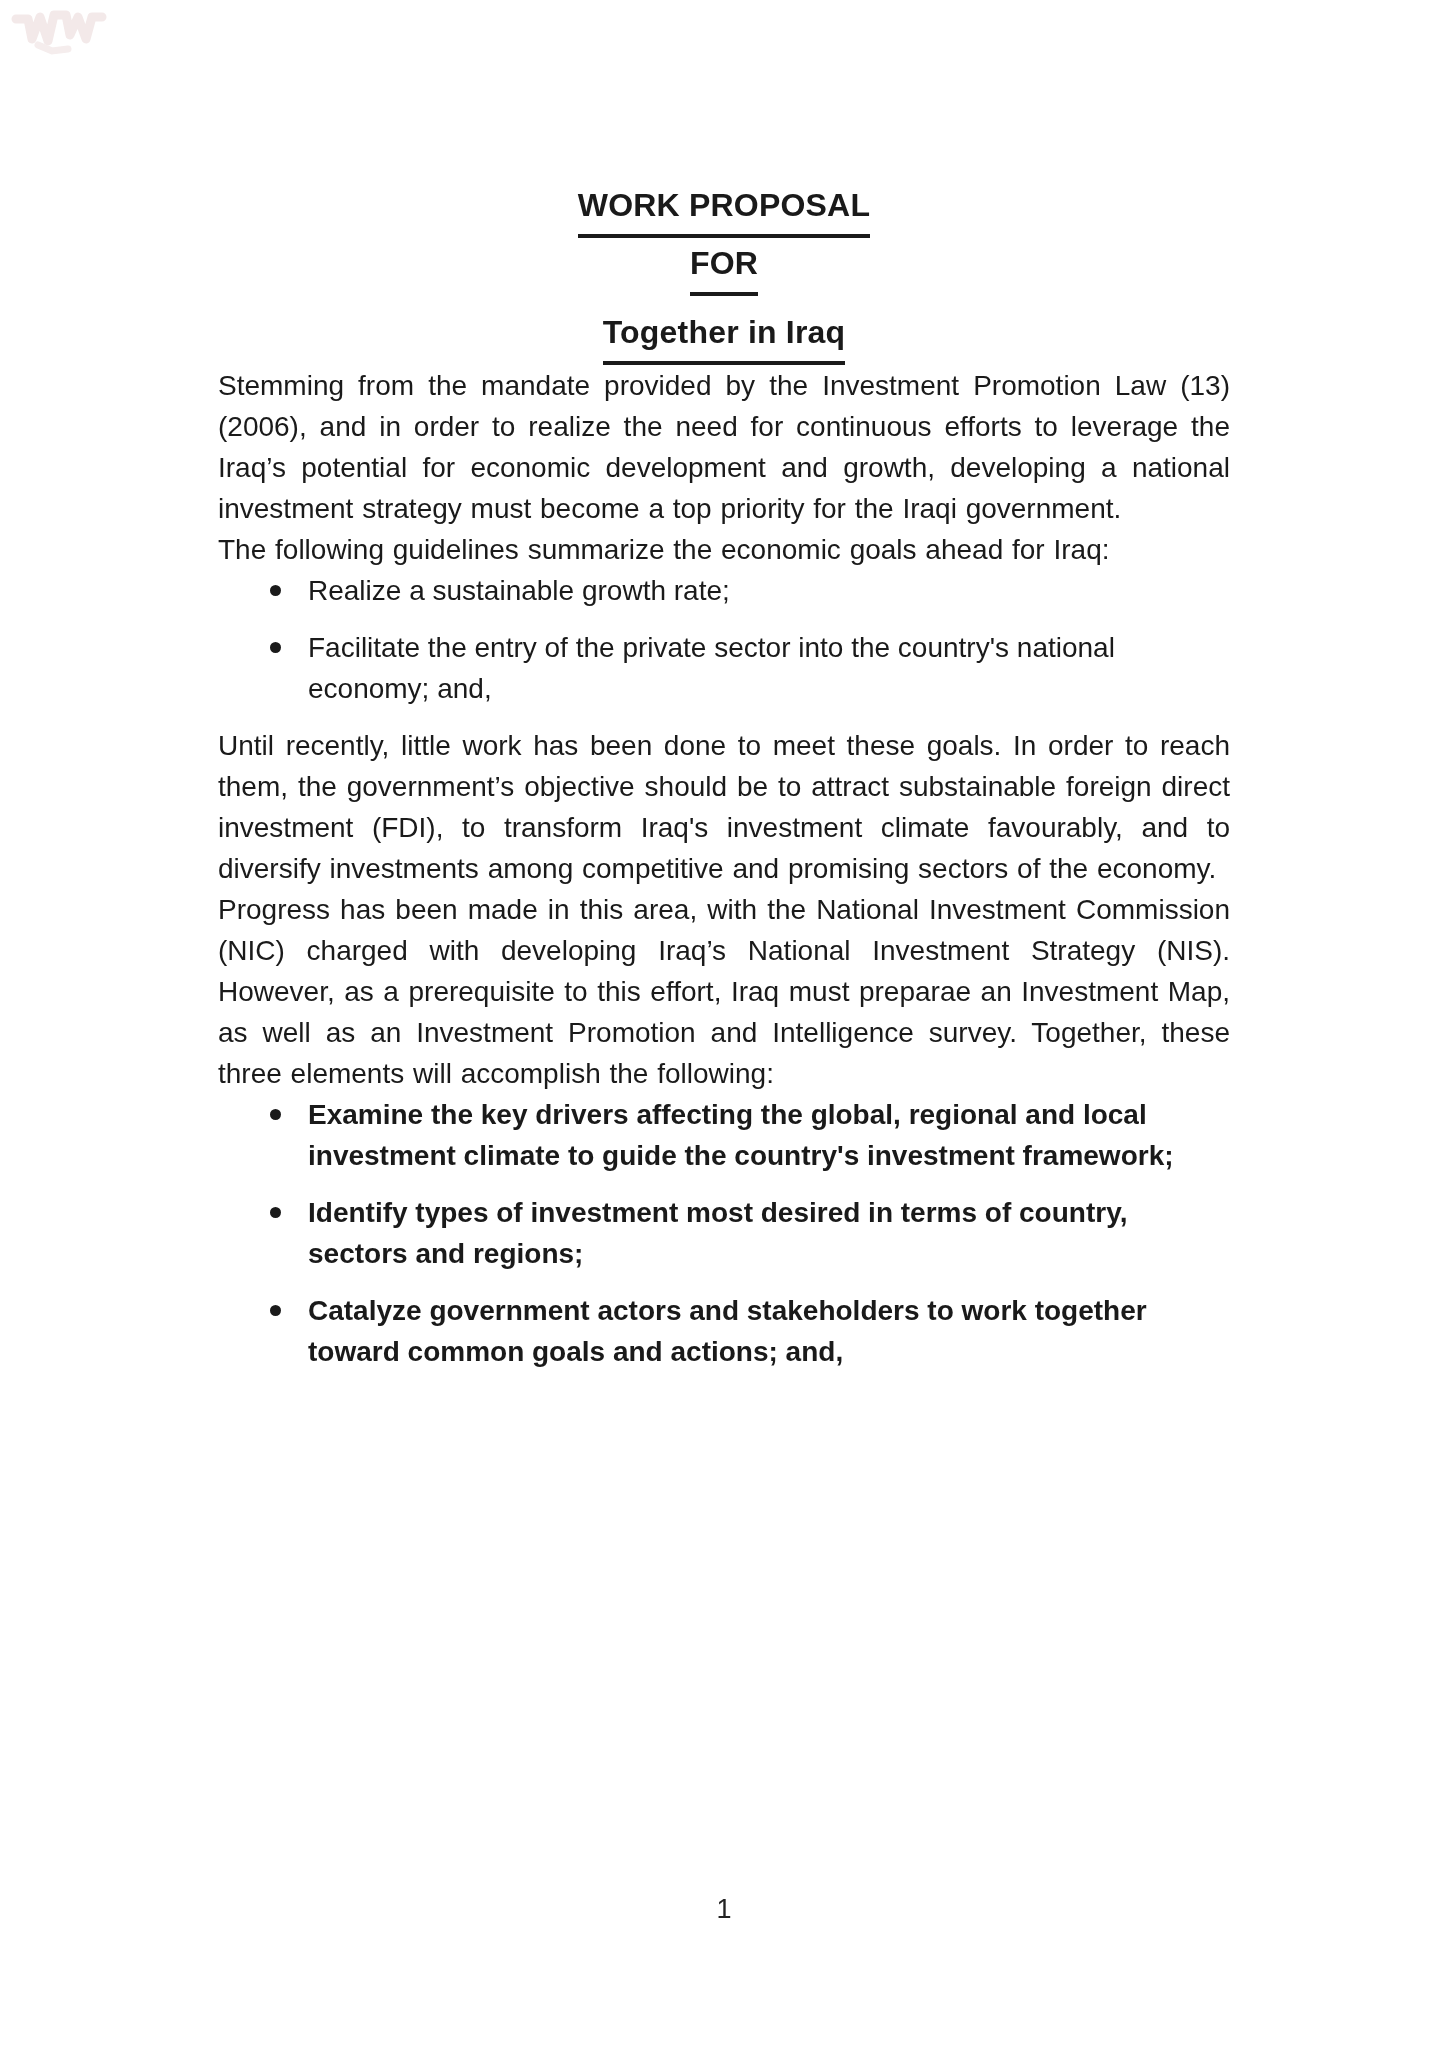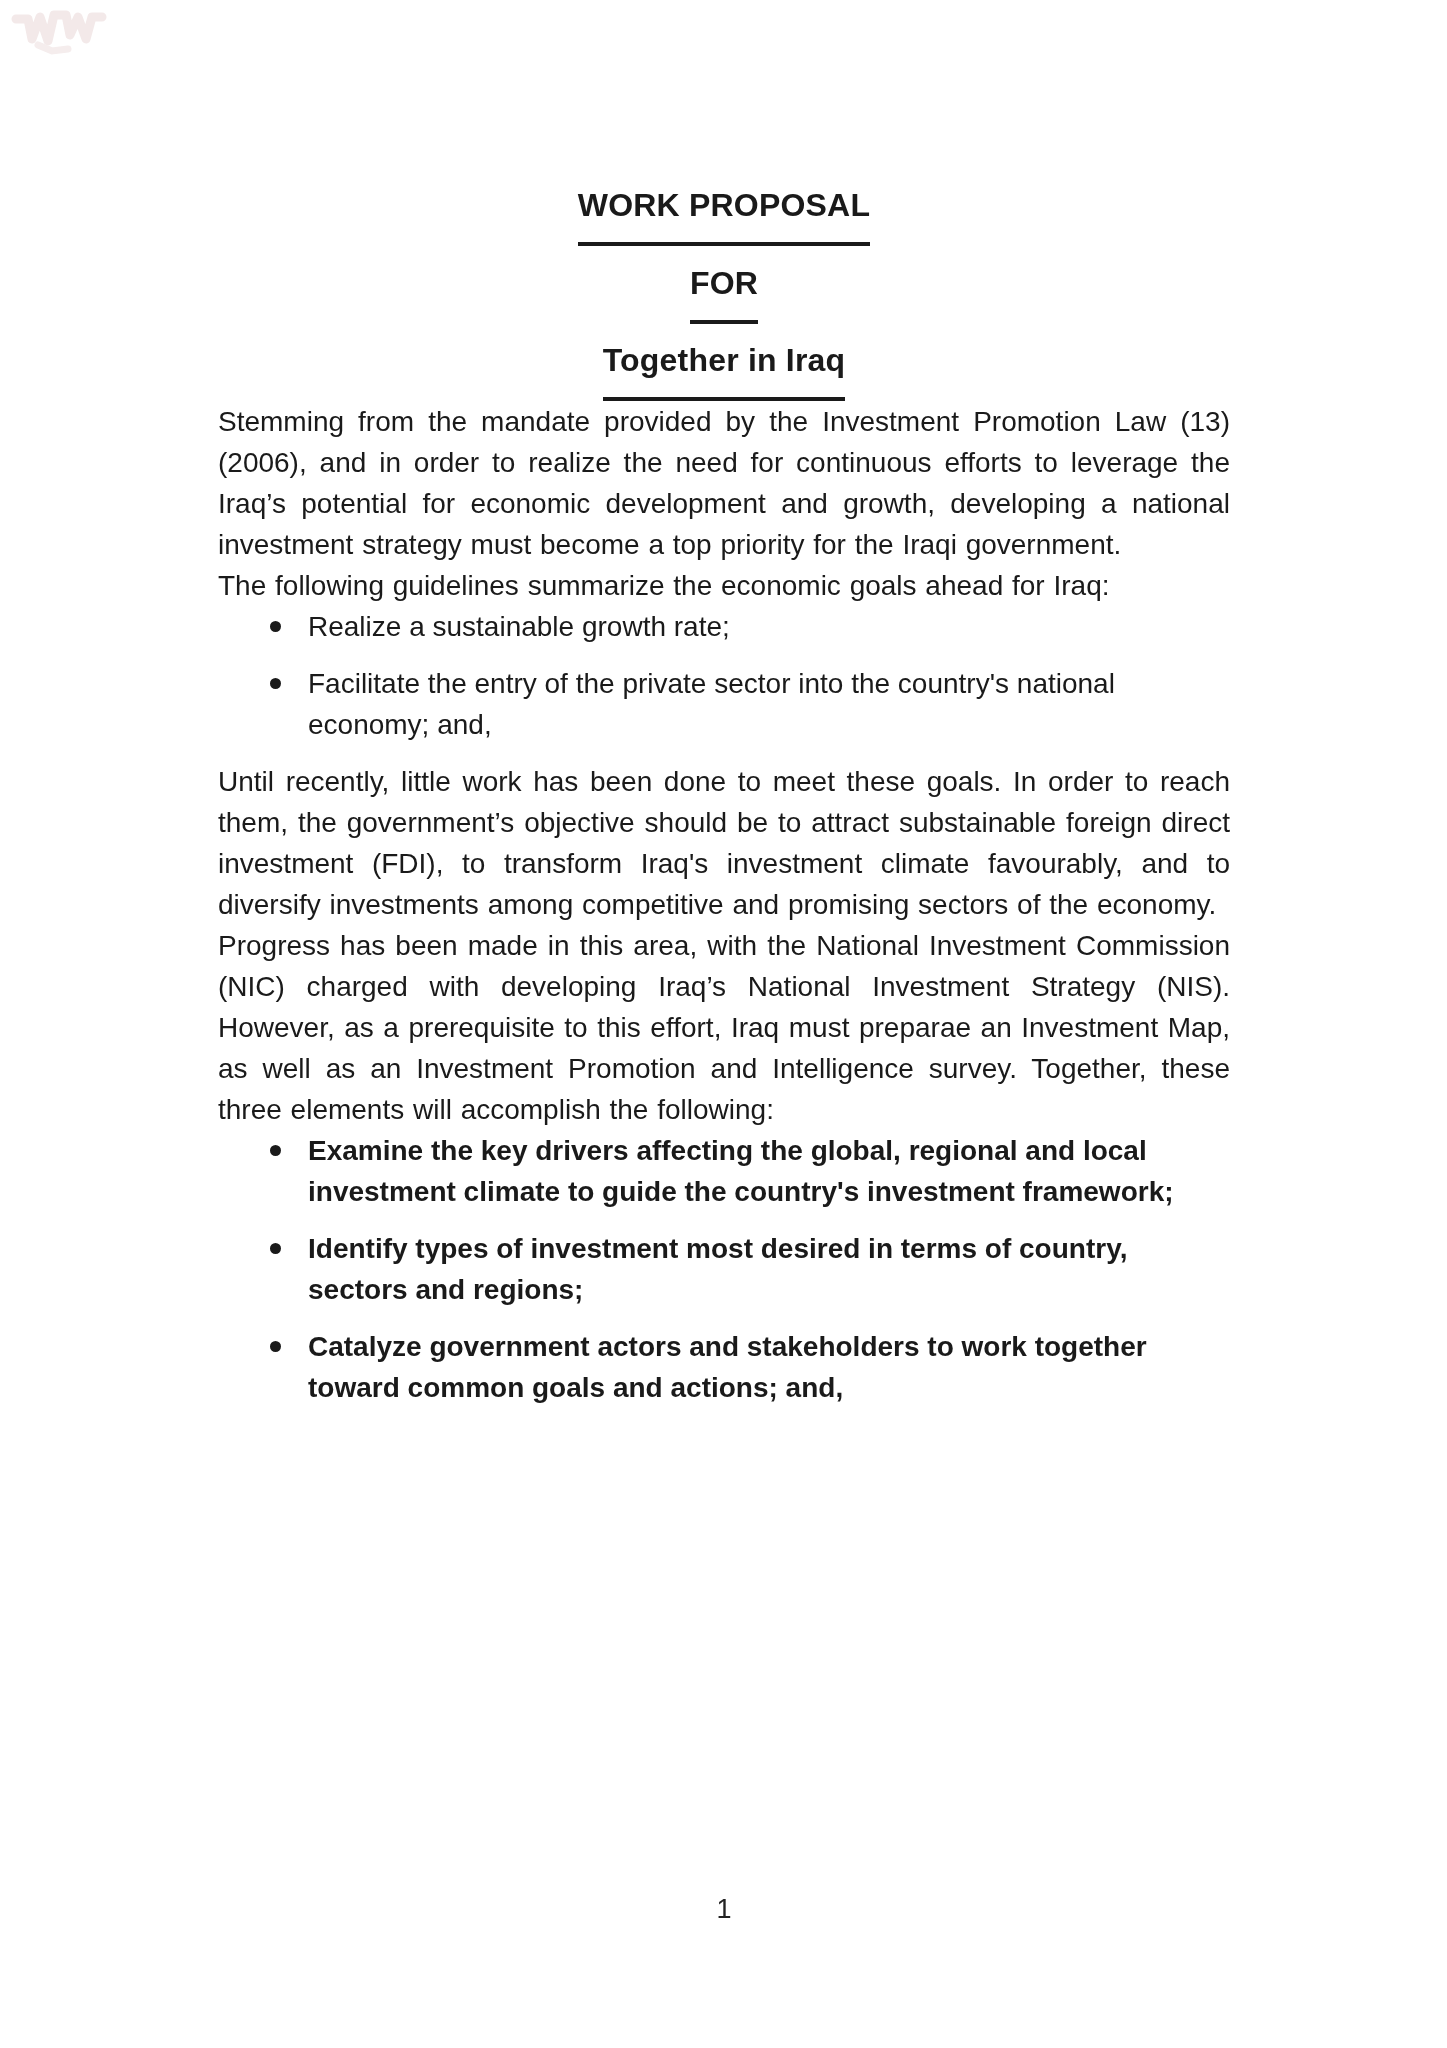--- a/index.html
+++ b/index.html
@@ -31,25 +31,25 @@
   .heading {
     text-align: center;
     font-weight: bold;
     font-size: 32px;
     line-height: 50px;
     letter-spacing: 0.2px;
   }
   .heading .u {
     display: inline-block;
     border-bottom: 4px solid #1a1a1a;
-    padding-bottom: 12px;
+    padding-bottom: 4px;
     white-space: nowrap;
   }
   .title1 { margin-top: 180px; }
-  .title2 { margin-top: 12px; }
+  .title2 { }
   .title3 { margin-top: 11px; }
   
   p.body {
     margin: 0;
     font-size: 28px;
     line-height: 41px;
     text-align: justify;
     word-spacing: 1px;
   }
   .p-intro      { margin-top: 78px; }

